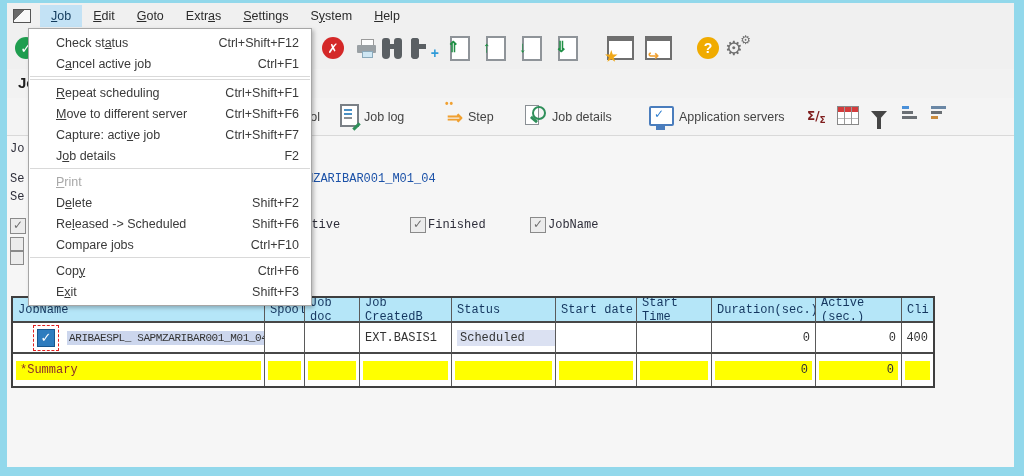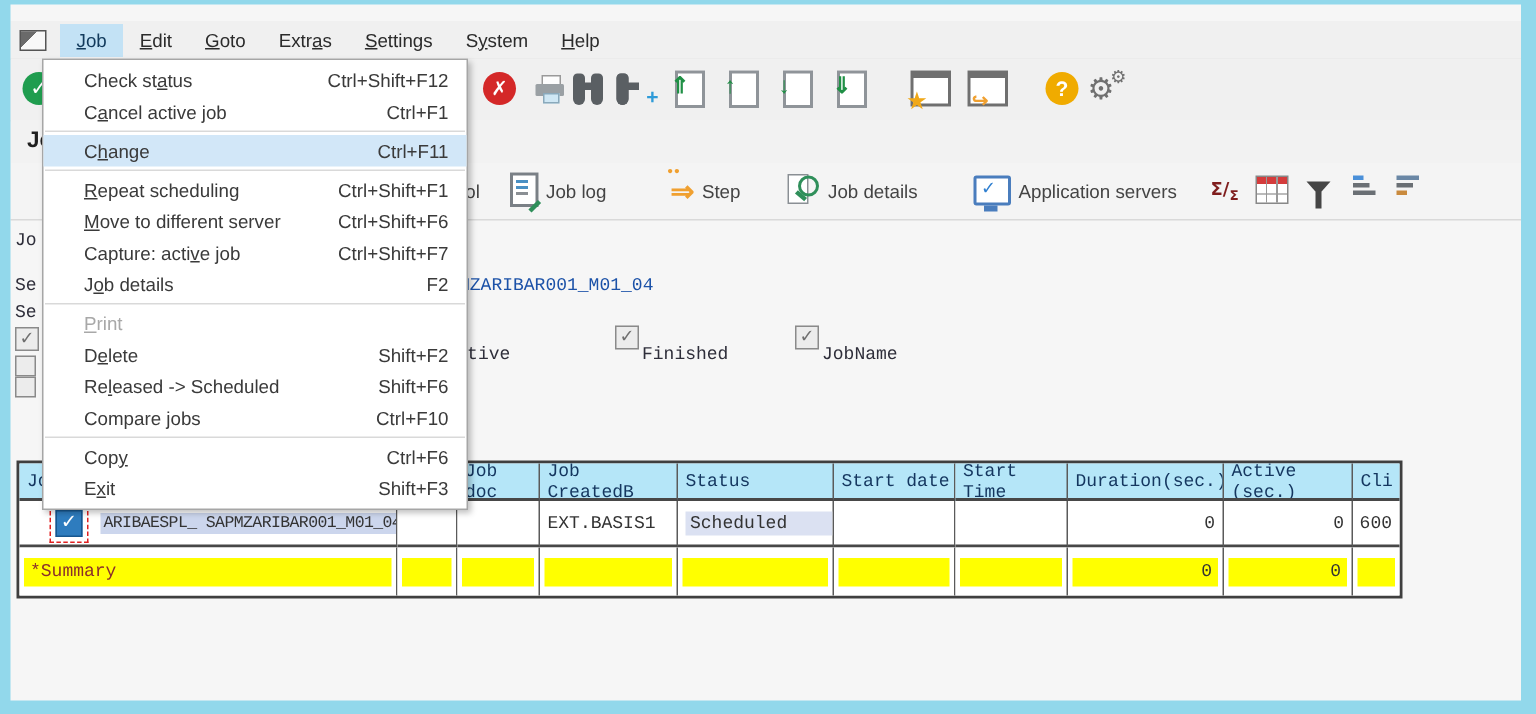--- a/index.html
+++ b/index.html
@@ -2,21 +2,21 @@
 <html><head>
 <meta charset="utf-8">
 <style>
   html,body{margin:0;padding:0;}
   body{
     width:1024px;height:476px;position:relative;overflow:hidden;
     background:#f6f6f6;
     font-family:"Liberation Sans",sans-serif;
     -webkit-font-smoothing:antialiased;
   }
-  .abs{position:absolute;margin-top:11px;}
+  .abs{position:absolute;}
   
   .frame{position:absolute;background:#92d8eb;z-index:300;}
   #frame-top{left:0;top:0;width:1024px;height:3px;}
   #frame-left{left:0;top:0;width:7px;height:476px;}
   #frame-right{left:1014px;top:0;width:10px;height:476px;}
   #frame-bottom{left:0;top:467px;width:1024px;height:9px;}
   
   #menubar{left:7px;top:3px;width:1007px;height:25px;background:#f0f0f0;
     border-bottom:1px solid #dcdcdc;display:flex;align-items:center;z-index:5;}
   #sap-screen-icon{width:16px;height:12px;margin:0 9px 0 6px;border:1px solid #555;
@@ -281,21 +281,21 @@
     <div class="cell rcell"></div>
     <div class="cell rcell"></div>
     <div class="cell rcell">EXT.BASIS1</div>
     <div class="cell rcell">
       <span class="hl-status">Scheduled</span>
     </div>
     <div class="cell rcell"></div>
     <div class="cell rcell"></div>
     <div class="cell rcell num">0</div>
     <div class="cell rcell num">0</div>
-    <div class="cell rcell num">600</div>
+    <div class="cell rcell num">400</div>
     <div class="cell sumcell">
       <div class="sum-fill lbl">*Summary</div>
     </div>
     <div class="cell sumcell">
       <div class="sum-fill"></div>
     </div>
     <div class="cell sumcell">
       <div class="sum-fill"></div>
     </div>
     <div class="cell sumcell">
@@ -324,24 +324,20 @@
 <div class="abs" id="job-menu">
     <div class="menu-item">
       <span class="mi-label">Check st<u>a</u>tus</span>
       <span class="mi-shortcut">Ctrl+Shift+F12</span>
     </div>
     <div class="menu-item">
       <span class="mi-label">C<u>a</u>ncel active job</span>
       <span class="mi-shortcut">Ctrl+F1</span>
     </div>
     <div class="menu-sep"></div>
-    <div class="menu-item hl">
-      <span class="mi-label">C<u>h</u>ange</span>
-      <span class="mi-shortcut">Ctrl+F11</span>
-    </div>
     <div class="menu-sep"></div>
     <div class="menu-item">
       <span class="mi-label"><u>R</u>epeat scheduling</span>
       <span class="mi-shortcut">Ctrl+Shift+F1</span>
     </div>
     <div class="menu-item">
       <span class="mi-label"><u>M</u>ove to different server</span>
       <span class="mi-shortcut">Ctrl+Shift+F6</span>
     </div>
     <div class="menu-item">

